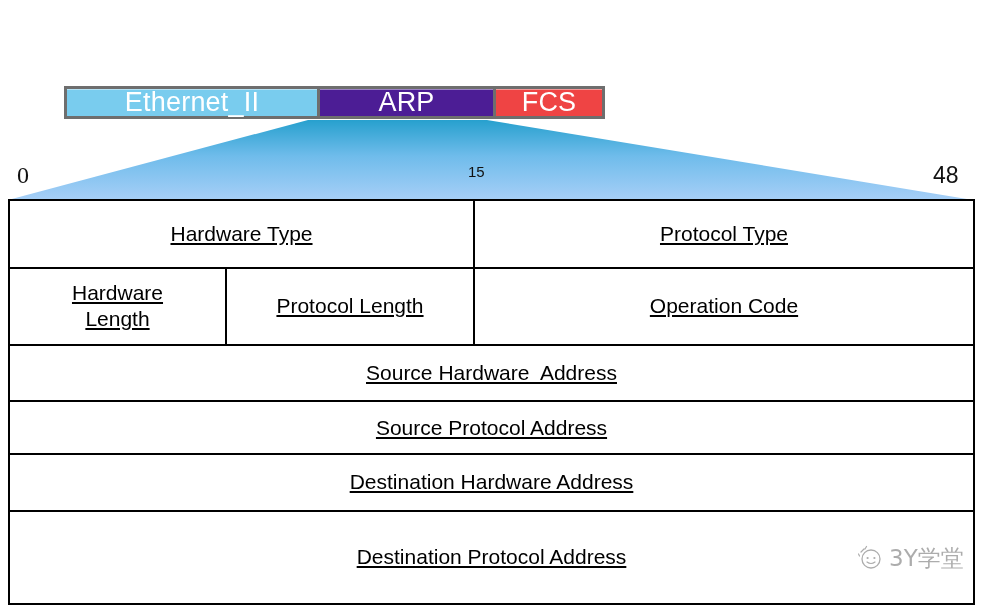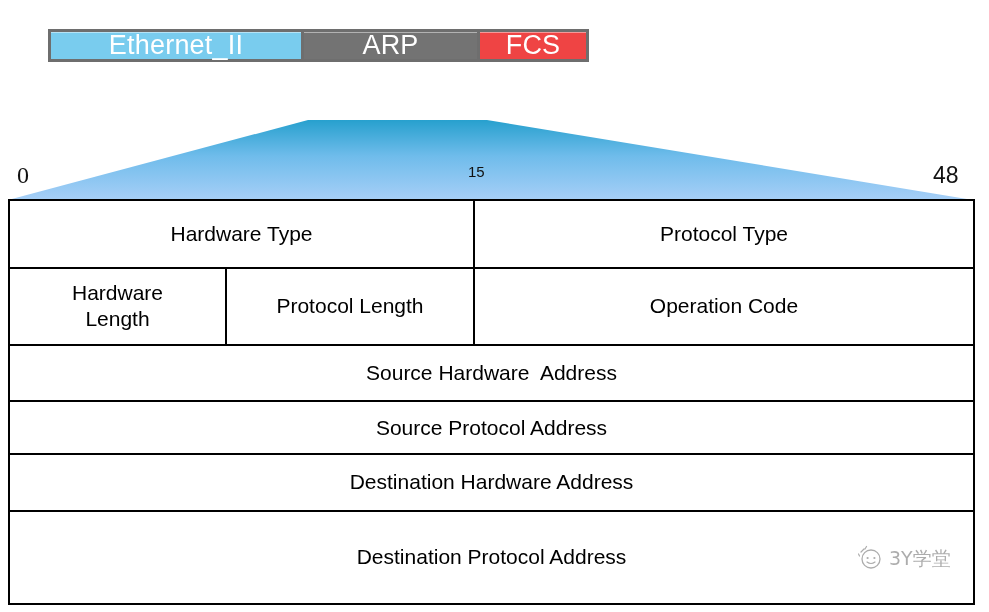--- a/index.html
+++ b/index.html
@@ -12,25 +12,25 @@
     height: 612px;
     position: relative;
     overflow: hidden;
     font-family: "Liberation Sans", sans-serif;
     -webkit-font-smoothing: antialiased;
   }
 
   
   #frame-strip {
     position: absolute;
-    left: 48px;
+    left: 64px;
     top: 29px;
     height: 90px;
     display: flex;
-    align-items: flex-start;
+    align-items: flex-end;
   }
   .frame-box {
     box-sizing: border-box;
     border: 3px solid #6e6e6e;
     display: flex;
     align-items: center;
     justify-content: center;
     color: #ffffff;
     font-size: 27px;
     letter-spacing: 0.2px;
@@ -40,21 +40,21 @@
   .frame-box + .frame-box {
     margin-left: -3px;
   }
   .frame-box .inner-highlight {
     position: absolute;
     inset: 0;
     box-shadow: inset 0 1px 0 rgba(255,255,255,0.45);
     pointer-events: none;
   }
   #box-ethernet { width: 256px; background: #79ccee; }
-  #box-arp      { width: 179px; background: #737373; }
+  #box-arp      { width: 179px; background: #4c1d95; }
   #box-fcs      { width: 112px; background: #ef4444; }
 
   
   #funnel {
     position: absolute;
     left: 0;
     top: 120px;
     width: 989px;
     height: 80px;
   }
@@ -87,20 +87,21 @@
 
   
   #packet-table {
     position: absolute;
     left: 8px;
     top: 199px;
     width: 965px;
     height: 406px;
     border-collapse: collapse;
     table-layout: fixed;
+    text-decoration: underline;
   }
   #packet-table td {
     border: 2px solid #000000;
     text-align: center;
     vertical-align: middle;
     color: #000000;
     font-size: 21px;
     font-family: "Liberation Sans", sans-serif;
     line-height: 1.25;
     padding: 0 6px;
@@ -118,21 +119,21 @@
     position: absolute;
     left: 858px;
     top: 545px;
     display: flex;
     align-items: center;
     gap: 5px;
     opacity: 0.45;
     pointer-events: none;
   }
   #watermark .wm-text {
-    font-size: 19px;
+    font-size: 23px;
     color: #4a4a4a;
     font-family: "DejaVu Sans", sans-serif;
     line-height: 1;
     white-space: nowrap;
   }
 </style>
 </head>
 <body>
 
 <div id="frame-strip">

